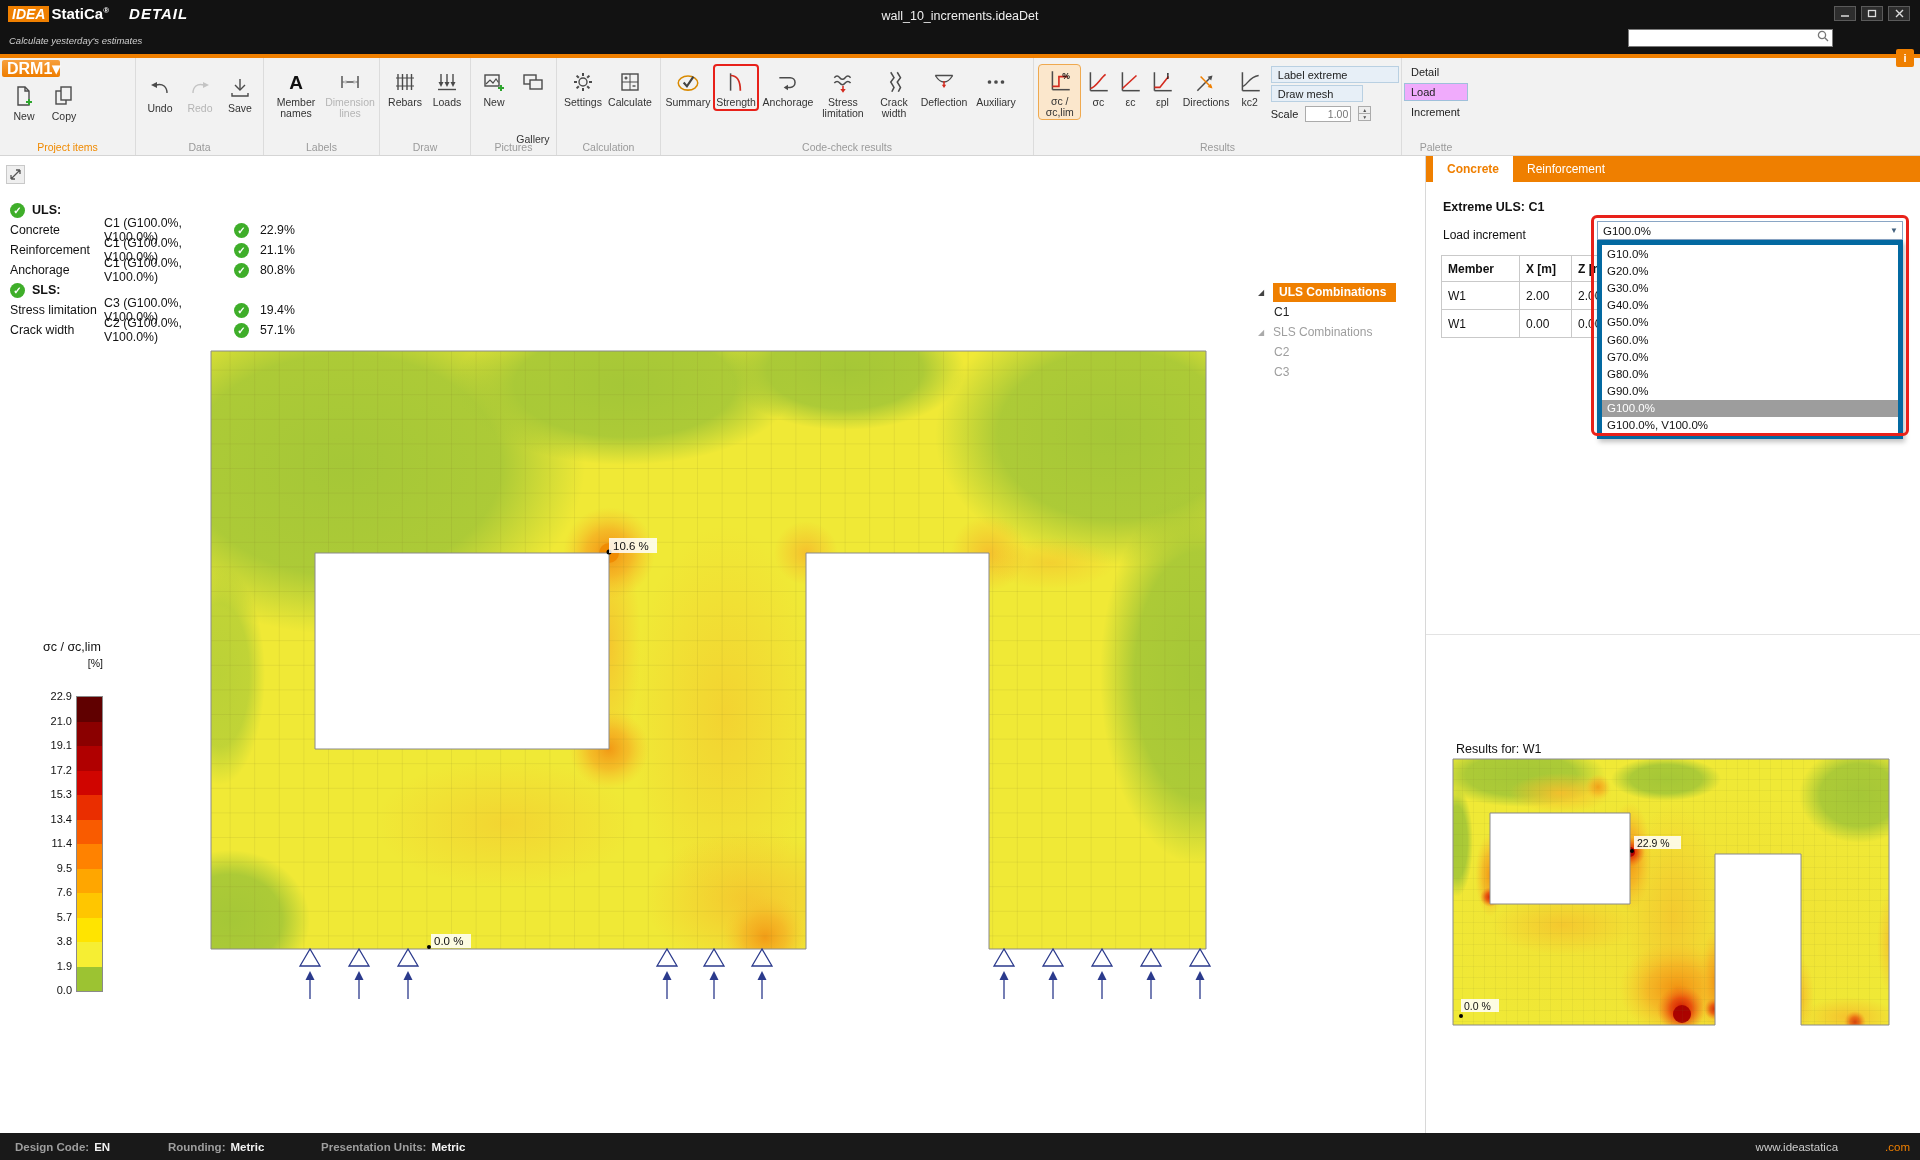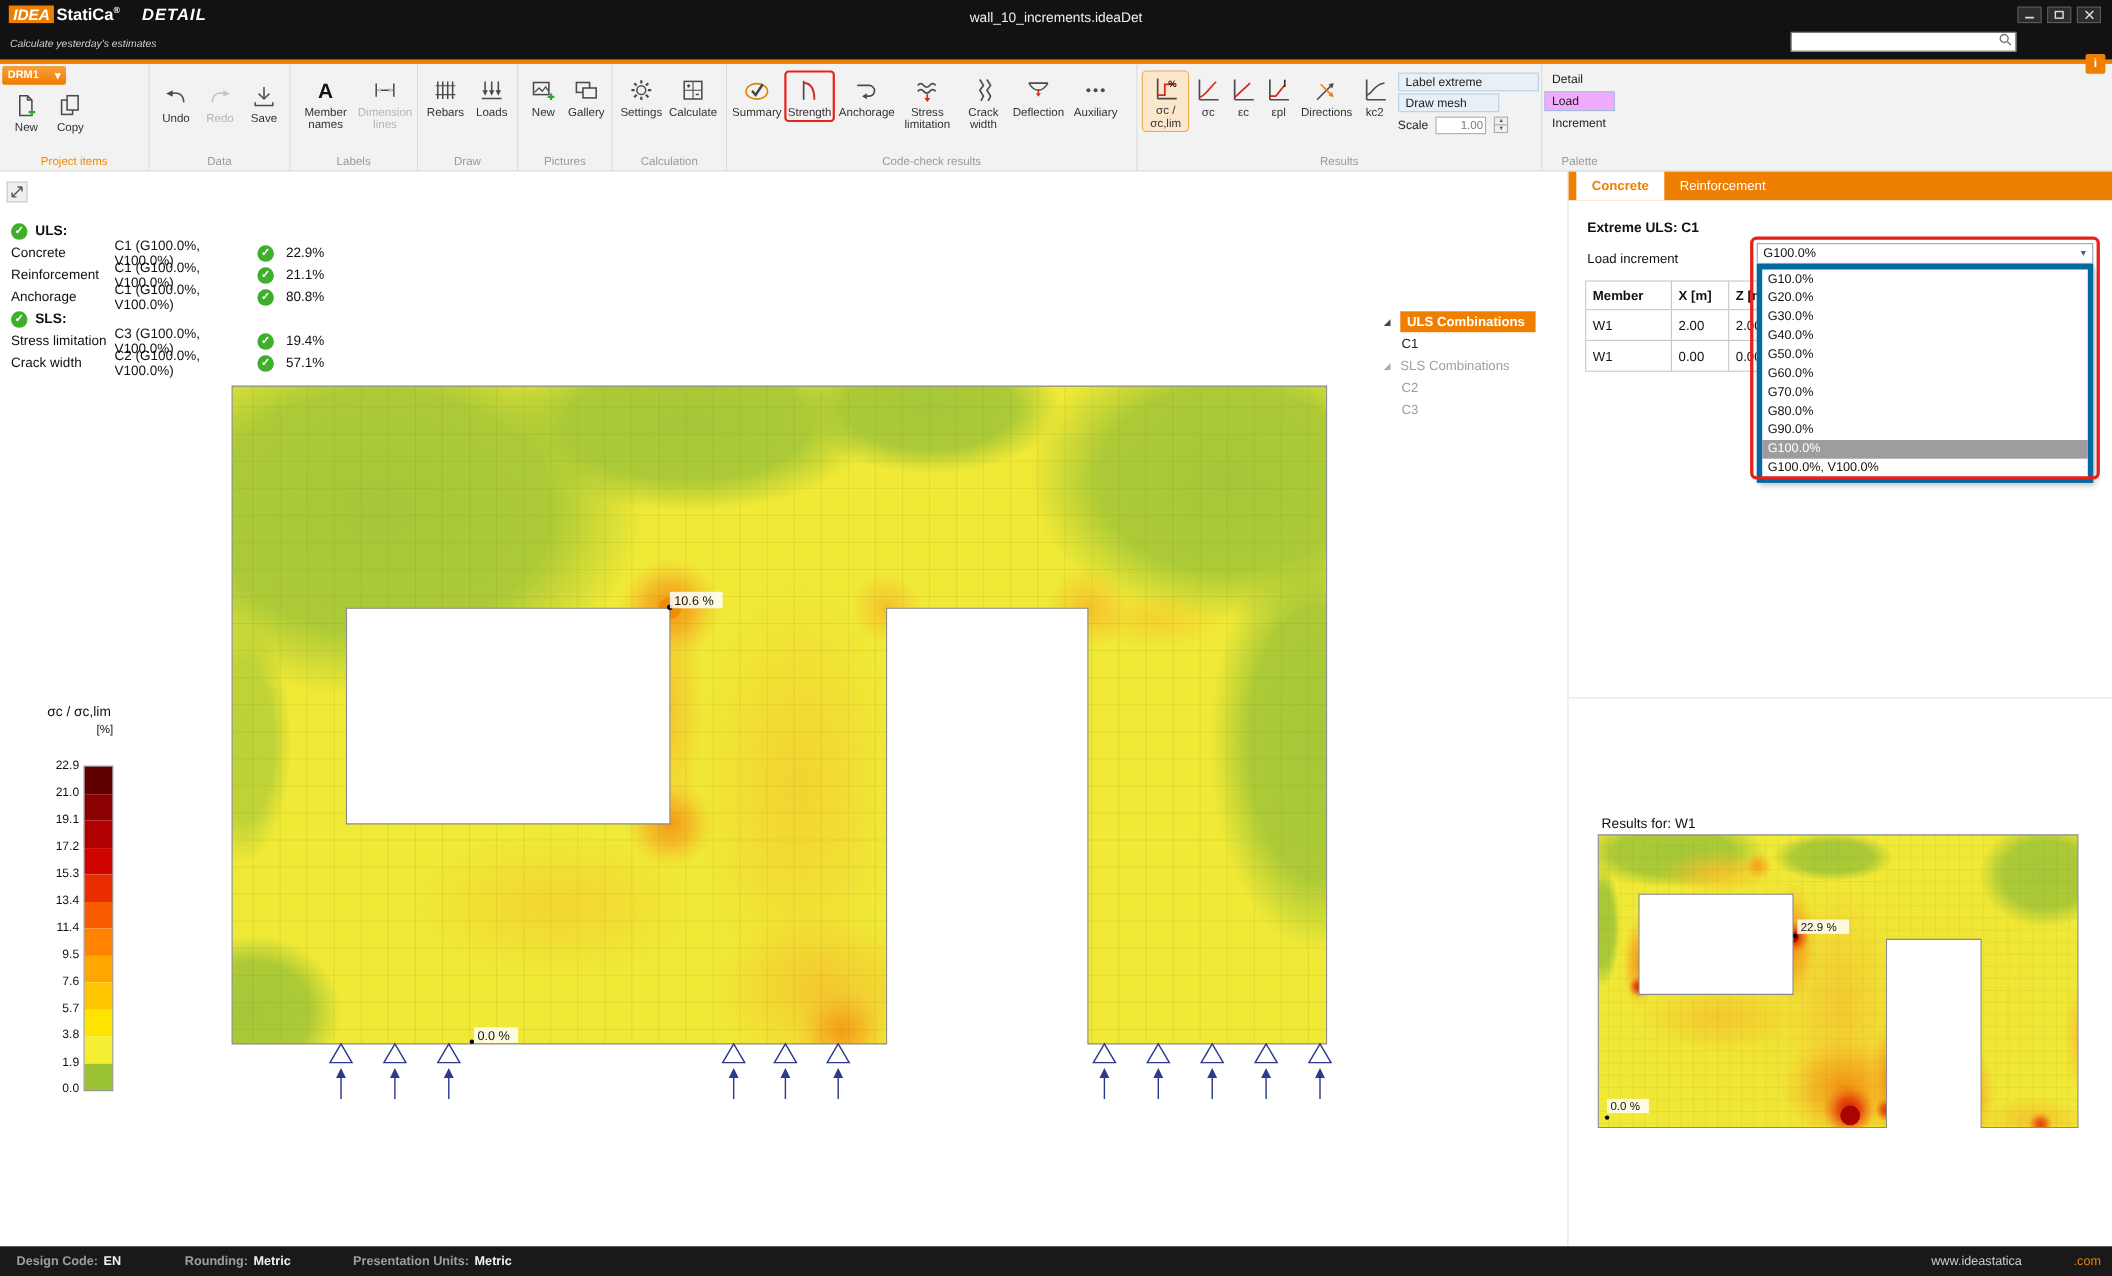--- a/index.html
+++ b/index.html
@@ -32,21 +32,21 @@
   .gbody { display:flex; align-items:flex-start; padding:3px 2px 0 4px; }
   .gcap { position:absolute; bottom:2px; left:0; width:100%; text-align:center; font-size:10.5px; color:#9a9a9a; }
   .gcap.orange { color:#f08a00; }
   .rb { display:flex; flex-direction:column; align-items:center; width:48px; padding:1px 0; cursor:pointer; border:2px solid transparent; border-radius:4px; }
   .rb .ic { height:30px; display:flex; align-items:center; justify-content:center; }
   .rb .lb { font-size:10.5px; color:#333; text-align:center; line-height:11px; }
   .rb .lb.dis { color:#b5b5b5; }
   .rb.red { border:2px solid #e8211a; }
   .rb.on-orange { background:#fbe7cc; border:1px solid #efa94f; }
   .isvg { stroke:#4b4b4b; fill:none; stroke-width:1.4; }
-  .drm { width:58px; height:17px; margin:2px 0 1px 2px; background:linear-gradient(#f7a03f,#ee7d00); color:#fff; font-weight:bold; font-size:10px; display:flex; align-items:center; justify-content:space-between; padding:0 5px; border-radius:2px; cursor:pointer; }
+  .drm { width:58px; height:17px; margin:2px 0 1px 2px; background:linear-gradient(#f7a03f,#ee7d00); color:#fff; font-weight:bold; font-size:16px; display:flex; align-items:center; justify-content:space-between; padding:0 5px; border-radius:2px; cursor:pointer; }
   .rsub { margin-left:4px; margin-top:2px; display:flex; flex-direction:column; gap:2px; width:130px; }
   .toggle { background:#e7eff7; border:1px solid #b9d0e2; font-size:11px; height:17px; display:flex; align-items:center; padding:0 6px; color:#222; cursor:pointer; }
   .scale-row { display:flex; align-items:center; gap:7px; font-size:11px; color:#222; margin-top:2px; }
   .scale-input { width:46px; height:16px; border:1px solid #ababab; font-size:10.5px; text-align:right; color:#777; padding-right:2px; background:#fff; font-family:"Liberation Sans",sans-serif; }
   .spin { display:flex; flex-direction:column; }
   .spin div { width:13px; height:8px; border:1px solid #ababab; margin-top:-1px; font-size:5px; color:#555; display:flex; align-items:center; justify-content:center; background:#eee; cursor:pointer; }
   .pbtn { height:18px; font-size:11px; display:flex; align-items:center; padding:0 6px; margin:1px 2px; color:#222; border:1px solid transparent; cursor:pointer; }
   .pbtn.on { background:#f0abfc; border:1px solid #9fc0da; }
 
   
@@ -288,21 +288,21 @@
           <span class="ic">
               <svg class="isvg" width="24" height="24" viewBox="0 0 24 24">
                 <rect x="3" y="5" width="14" height="11"></rect>
                 <path d="M4,14 l4,-4 3,3 3,-4 2.5,3.5" stroke-width="1.2"></path>
                 <line x1="19" y1="15" x2="19" y2="21" stroke="#2ea52e" stroke-width="2"></line>
                 <line x1="16" y1="18" x2="22" y2="18" stroke="#2ea52e" stroke-width="2"></line>
               </svg>
             </span>
           <span class="lb">New</span>
         </div>
-        <div class="rb" style="width:40px;">
+        <div class="rb" style="width:40px;gap:37px;">
           <span class="ic">
               <svg class="isvg" width="24" height="24" viewBox="0 0 24 24">
                 <rect x="3" y="5" width="12" height="9"></rect>
                 <rect x="9" y="10" width="12" height="9" fill="#f2f2f2"></rect>
               </svg>
             </span>
           <span class="lb">Gallery</span>
         </div>
       </div>
       <div class="gcap">Pictures</div>

